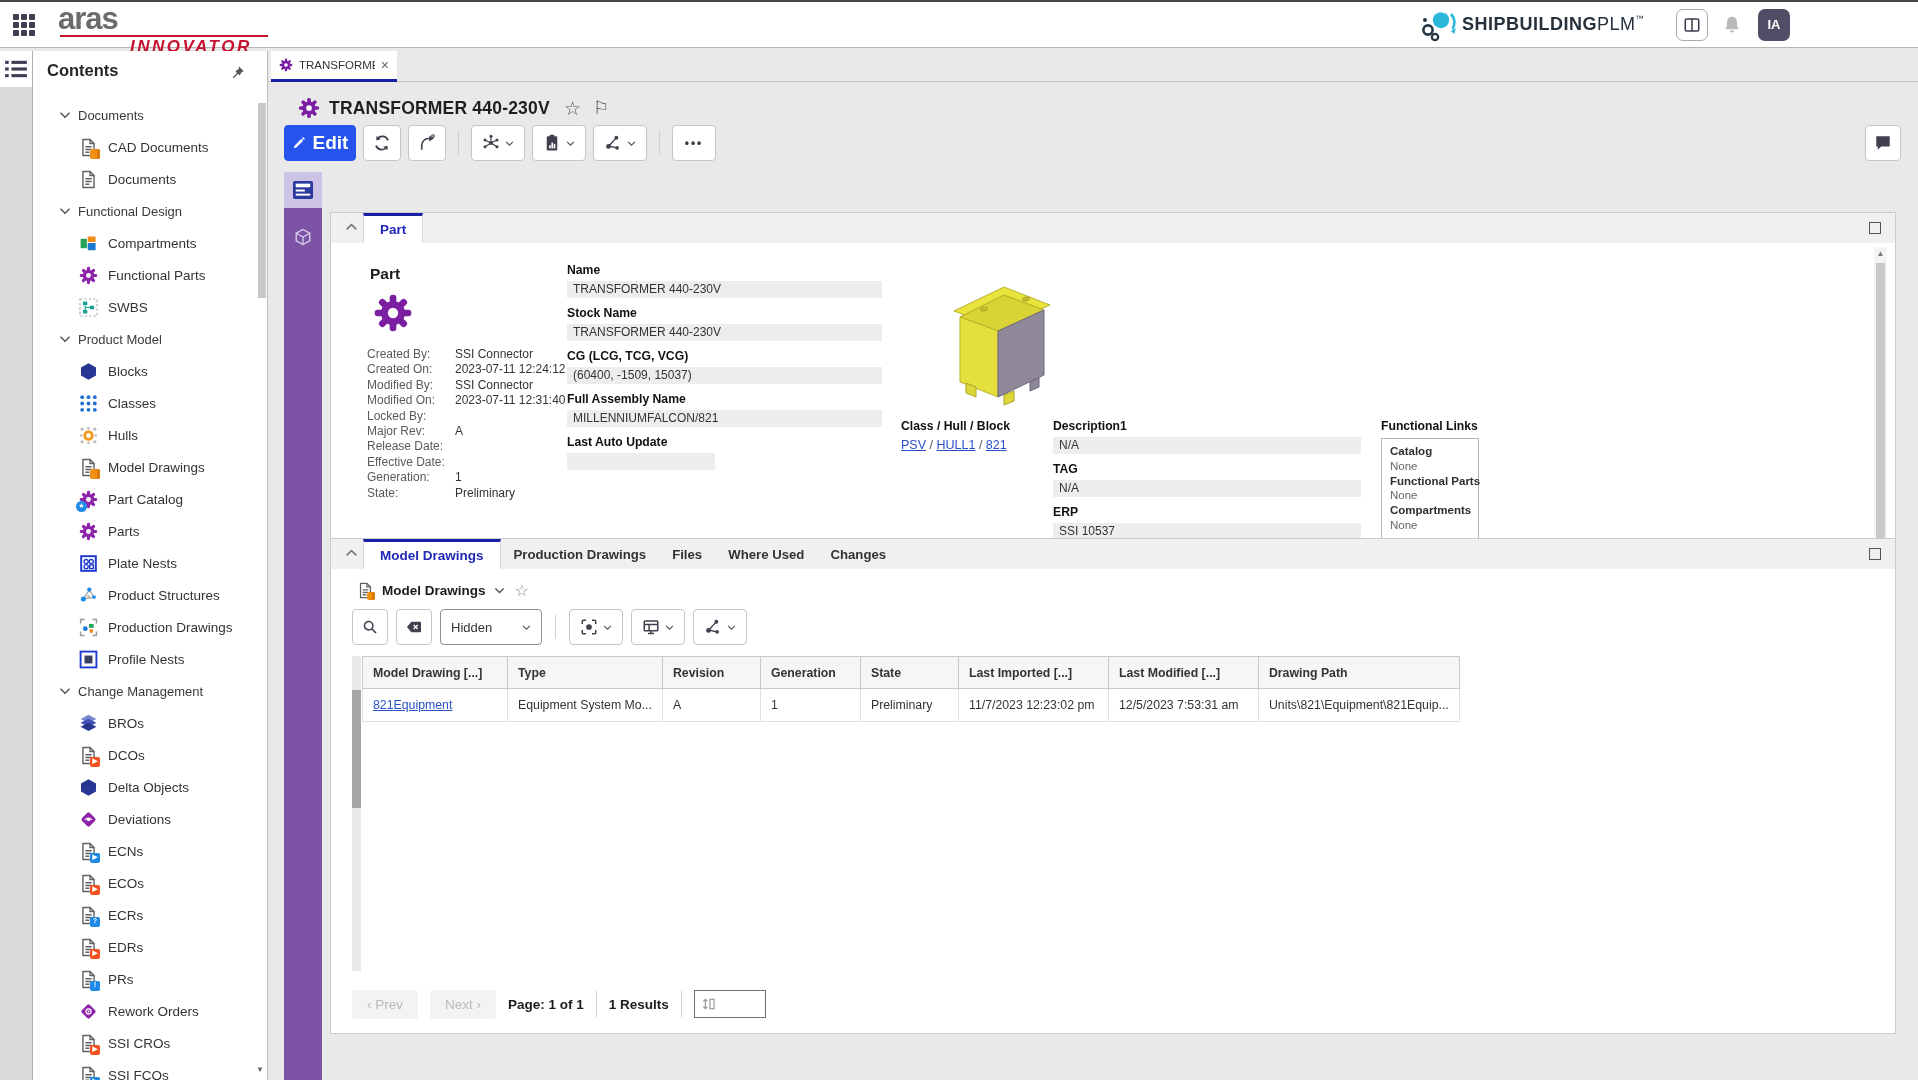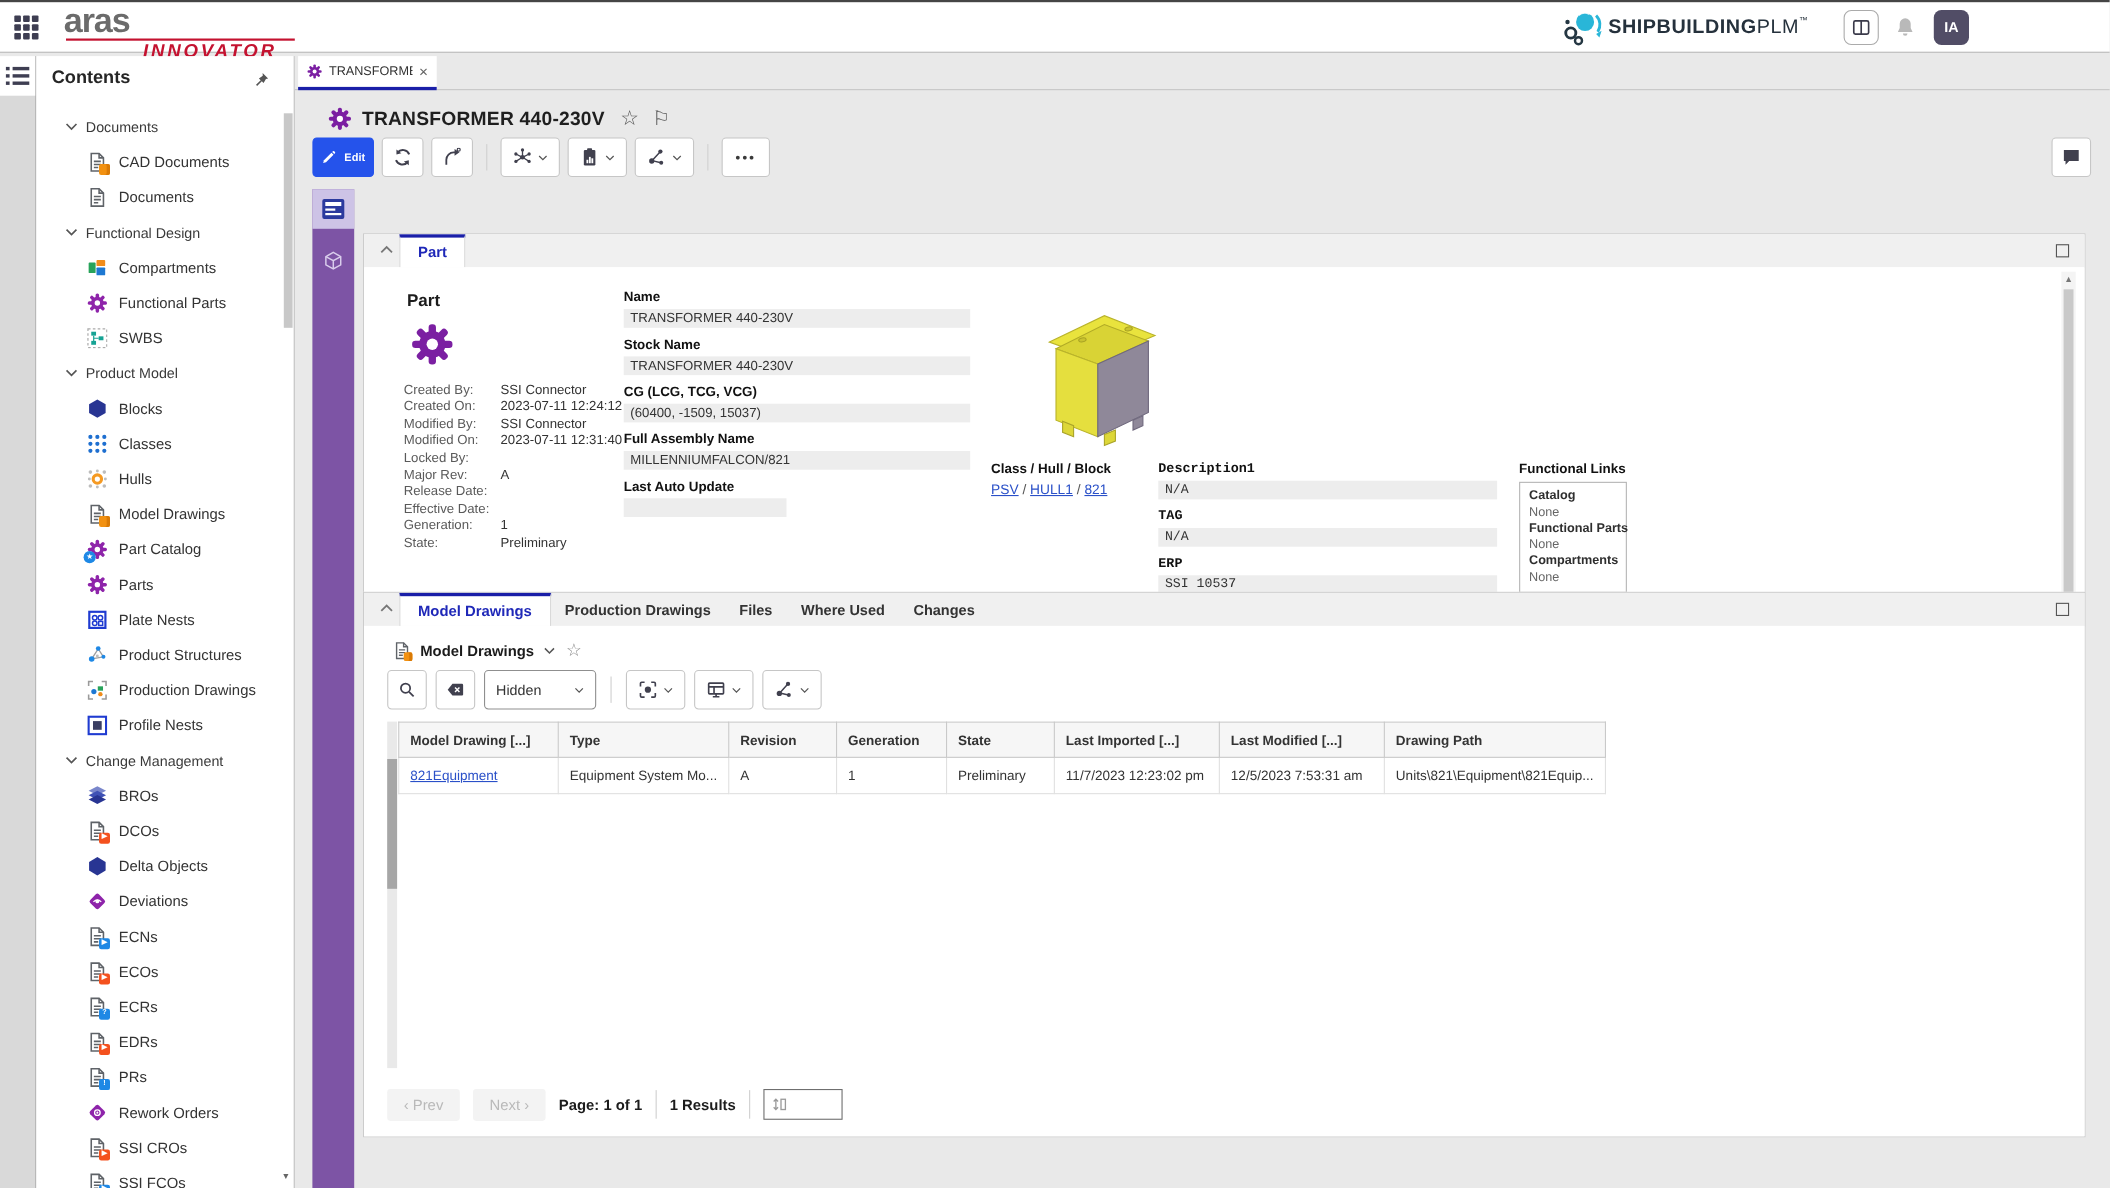--- a/index.html
+++ b/index.html
@@ -66,21 +66,21 @@
 
   #title-row { position:absolute; left:30px; top:44px; height:26px; display:flex; align-items:center; }
   .title-gear { width:22px; height:22px; color:#7b1fa2; margin-right:9px; }
   .page-title { font-size:17.5px; font-weight:bold; color:#1f1f1f; letter-spacing:.2px; }
   .title-star { font-size:19px; color:#555; margin-left:14px; cursor:pointer; }
   .title-flag { font-size:18px; color:#555; margin-left:12px; cursor:pointer; }
 
   #toolbar { position:absolute; left:16px; top:74px; height:36px; display:flex; align-items:center; gap:7px; }
   .btn { height:36px; border:1px solid #c6c6c6; border-radius:4px; background:#fff; color:#40404e;
     display:flex; align-items:center; justify-content:center; cursor:pointer; }
-  .btn-edit { width:56px; background:#2553eb; border-color:#2553eb; color:#fff; font-size:10px; font-weight:bold; gap:7px; }
+  .btn-edit { width:72px; background:#2553eb; border-color:#2553eb; color:#fff; font-size:19px; font-weight:bold; gap:7px; }
   .btn-sq { width:38px; }
   .btn-dd { width:54px; gap:5px; }
   .btn-more { width:44px; font-size:12px; letter-spacing:2px; color:#3a3a3a; font-weight:bold; }
   .i18 { width:18px; height:18px; } .i16 { width:16px; height:16px; } .i14 { width:14px; height:14px; }
   .dd-chev { width:9px; height:7px; color:#555; }
   .tsep { width:1px; height:24px; background:#d0d0d0; margin:0 5px; }
   #comment-btn { position:absolute; left:1597px; top:74px; width:36px; height:36px; }
 
   
   #icon-rail { position:absolute; left:16px; top:121px; width:38px; bottom:0; background:#7d54a5; }
@@ -112,21 +112,21 @@
   .meta-val { color:#333; }
   .fields { position:absolute; left:236px; top:20px; width:315px; }
   .field { margin-bottom:8px; }
   .f-label { font-size:12.2px; font-weight:bold; color:#111; margin-bottom:4px; }
   .f-input { width:315px; height:17px; background:#ededed; font-size:12px; color:#333; padding:1px 6px; white-space:nowrap; overflow:hidden; }
   .f-input.short { width:148px; }
   #preview3d { position:absolute; left:615px; top:36px; }
   .chb { position:absolute; left:570px; top:176px; }
   .chb-links { margin-top:5px; font-size:12.5px; color:#555; }
   a.lnk { color:#2a50c8; text-decoration:underline; cursor:pointer; }
-  .extras { position:absolute; left:722px; top:176px; width:308px;font-family:Liberation Mono, monospace; }
+  .extras { position:absolute; left:722px; top:176px; width:308px; }
   .extras .f-input { width:308px; }
   .flinks { position:absolute; left:1050px; top:176px; }
   .flinks-box { margin-top:5px; width:98px; border:1px solid #b5b5b5; padding:5px 8px; font-size:11.5px; line-height:14.8px; }
   .fl-name { color:#2f2f2f; font-weight:600; white-space:nowrap; }
   .fl-val { color:#666; }
   .vscroll { position:absolute; right:8px; top:4px; bottom:4px; width:13px; background:#f4f4f4; }
   .vscroll .sa { position:absolute; left:0; width:13px; text-align:center; font-size:8px; color:#777; cursor:pointer; }
   .vscroll .sa.up { top:2px; } .vscroll .sa.dn { bottom:2px; }
   .vscroll .thumb { position:absolute; left:2px; width:9px; top:16px; bottom:16px; background:#c9c9c9; cursor:pointer; }
 

